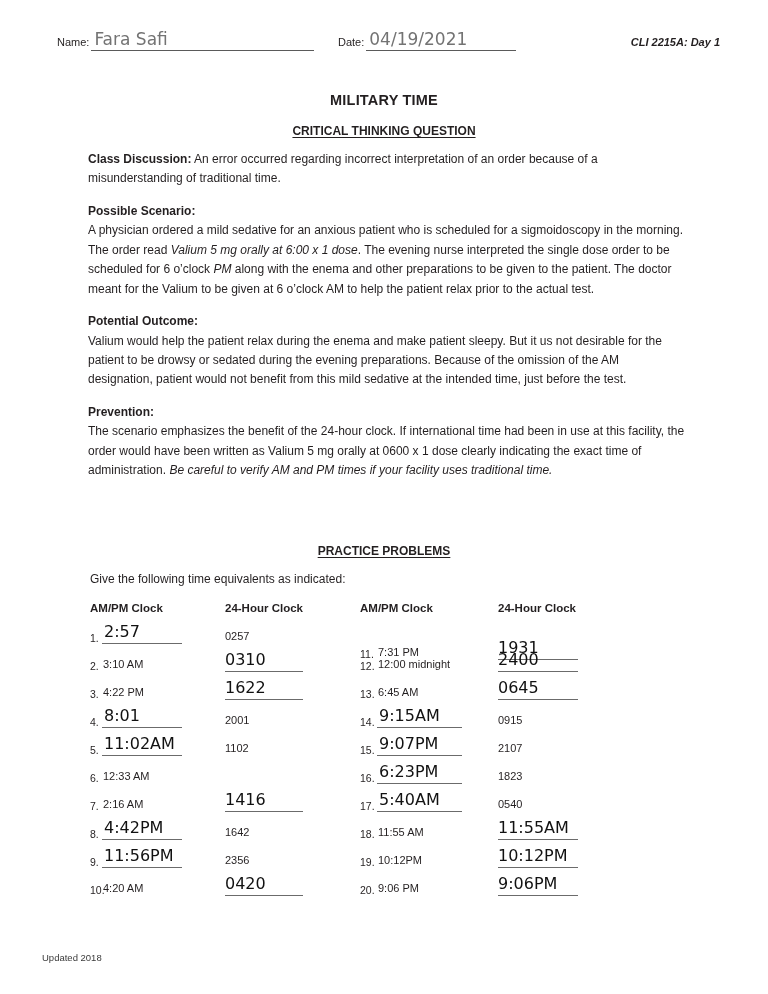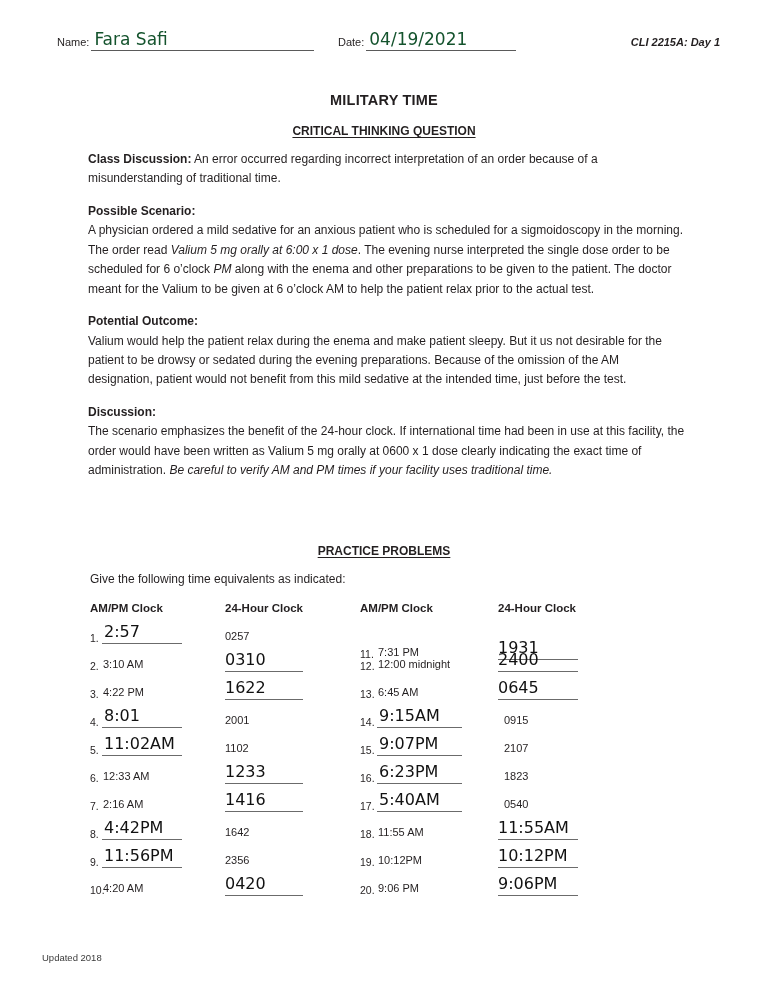--- a/index.html
+++ b/index.html
@@ -41,21 +41,21 @@
     white-space: nowrap;
   }
   .fld-line {
     position: relative;
     display: inline-block;
     margin-left: 2px;
   }
   .fld-value {
     font-family: "DejaVu Sans", sans-serif;
     font-size: 17px;
-    color: #14532d;
+    color: #737373;
     line-height: 1;
     position: relative;
     top: -1px;
     padding-left: 3px;
     white-space: nowrap;
     display: block;
   }
   .fld-rule {
     display: block;
     border-bottom: 1px solid #5a5a5a;
@@ -225,21 +225,21 @@
   .col-b { left: 225px; width: 135px; }
   .col-c { left: 360px; width: 138px; }
   .col-d { left: 498px; width: 150px; }
 
   
   .col-a .cell-num { bottom: 5px; }
   .col-c .cell-num { bottom: 5px; }
   .col-a .printed { left: 13px; }
   .col-c .printed { left: 18px; }
   .col-b .printed { left: 0px; }
-  .col-d .printed { left: 0px; margin-left: 6px; }
+  .col-d .printed { left: 0px; }
 
   .col-a .filled { left: 14px; }
   .col-c .filled { left: 19px; }
   .col-b .filled { left: 0px; }
   .col-d .filled { left: 0px; }
 
   .col-a .answer-rule { left: 12px;  width: 80px; }
   .col-c .answer-rule { left: 17px;  width: 85px; }
   .col-b .answer-rule { left: 0px;   width: 78px; }
   .col-d .answer-rule { left: 0px;   width: 80px; }
@@ -293,21 +293,21 @@
       <p class="sect-head">Possible Scenario:</p>
       <p><span>A physician ordered a mild sedative for an anxious patient who is scheduled for a sigmoidoscopy in the morning. The order read </span><span class="it">Valium 5 mg orally at 6:00 x 1 dose</span><span>. The evening nurse interpreted the single dose order to be scheduled for 6 o’clock </span><span class="it">PM</span><span> along with the enema and other preparations to be given to the patient. The doctor meant for the Valium to be given at 6 o’clock AM to help the patient relax prior to the actual test.</span></p>
     </div>
 
     <div class="sect">
       <p class="sect-head">Potential Outcome:</p>
       <p>Valium would help the patient relax during the enema and make patient sleepy. But it us not desirable for the patient to be drowsy or sedated during the evening preparations. Because of the omission of the AM designation, patient would not benefit from this mild sedative at the intended time, just before the test.</p>
     </div>
 
     <div class="sect">
-      <p class="sect-head">Discussion:</p>
+      <p class="sect-head">Prevention:</p>
       <p><span>The scenario emphasizes the benefit of the 24-hour clock. If international time had been in use at this facility, the order would have been written as Valium 5 mg orally at 0600 x 1 dose clearly indicating the exact time of administration. </span><span class="it">Be careful to verify AM and PM times if your facility uses traditional time.</span></p>
     </div>
 
   </div>
 
   <div class="practice-title">
     <span>PRACTICE PROBLEMS</span>
   </div>
   <div class="practice-intro">Give the following time equivalents as indicated:</div>
 
@@ -367,24 +367,20 @@
         </div>
         <div class="cell col-b">
           <span class="printed">1102</span>
         </div>
       </div>
       <div class="prob-row left" style="top: 140px; width: 768px;">
         <div class="cell col-a">
           <span class="cell-num">6.</span>
           <span class="printed">12:33 AM</span>
         </div>
-        <div class="cell col-b">
-          <span class="filled">1233</span>
-          <span class="answer-rule"></span>
-        </div>
       </div>
       <div class="prob-row left" style="top: 168px; width: 768px;">
         <div class="cell col-a">
           <span class="cell-num">7.</span>
           <span class="printed">2:16 AM</span>
         </div>
         <div class="cell col-b">
           <span class="filled">1416</span>
           <span class="answer-rule"></span>
         </div>

